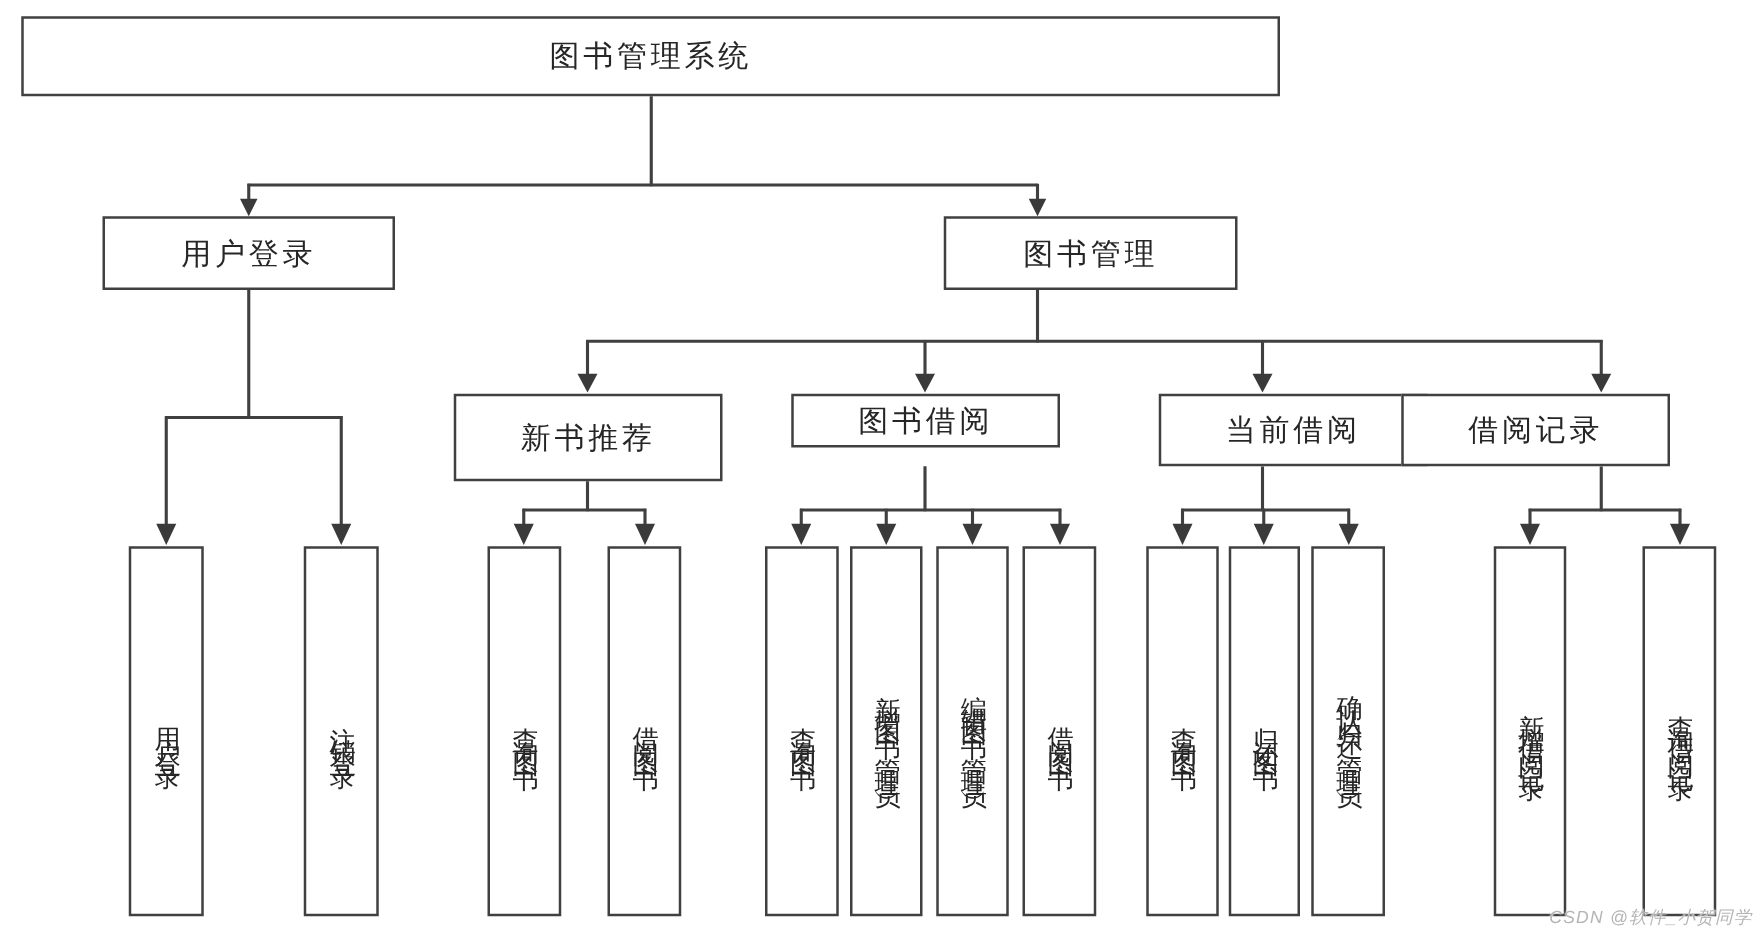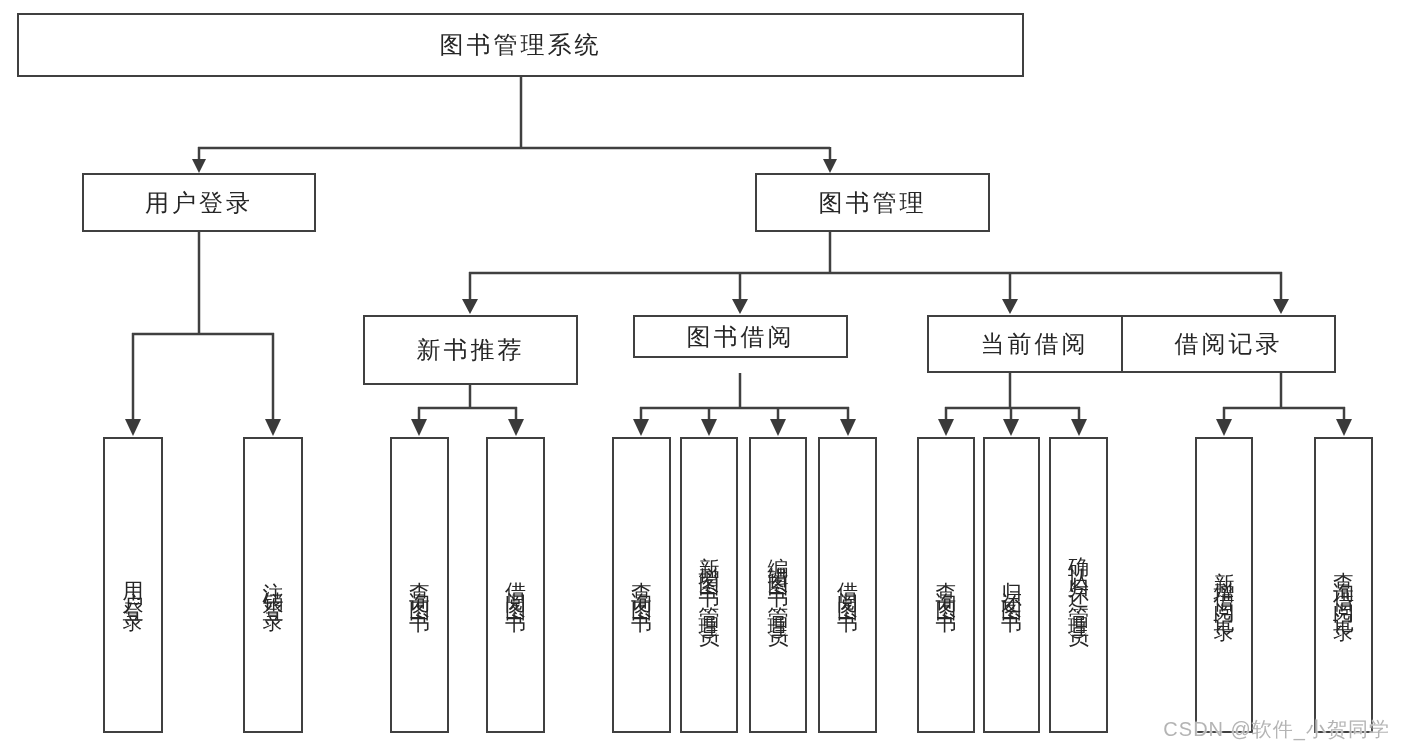--- a/index.html
+++ b/index.html
@@ -33,27 +33,28 @@
   }
   .vbox {
     writing-mode: vertical-rl;
     text-orientation: mixed;
     font-size: 21px;
     letter-spacing: 10px;
     white-space: normal;
   }
   .watermark {
     position: absolute;
-    right: 15px;
+    right: 3px;
     bottom: 4px;
-    font-size: 20px;
+    font-size: 14px;
     letter-spacing: 1px;
     color: rgba(172, 172, 172, 0.9);
     text-shadow: 0 0 2px #ffffff, 0 0 1px #ffffff;
     z-index: 5;
+    font-style: italic;
   }
 </style>
 </head>
 <body>
 
 <div class="stage">
 
   <svg class="connectors" viewBox="0 0 1405 747">
 
     <line x1="521" y1="69" x2="521" y2="149"></line>

